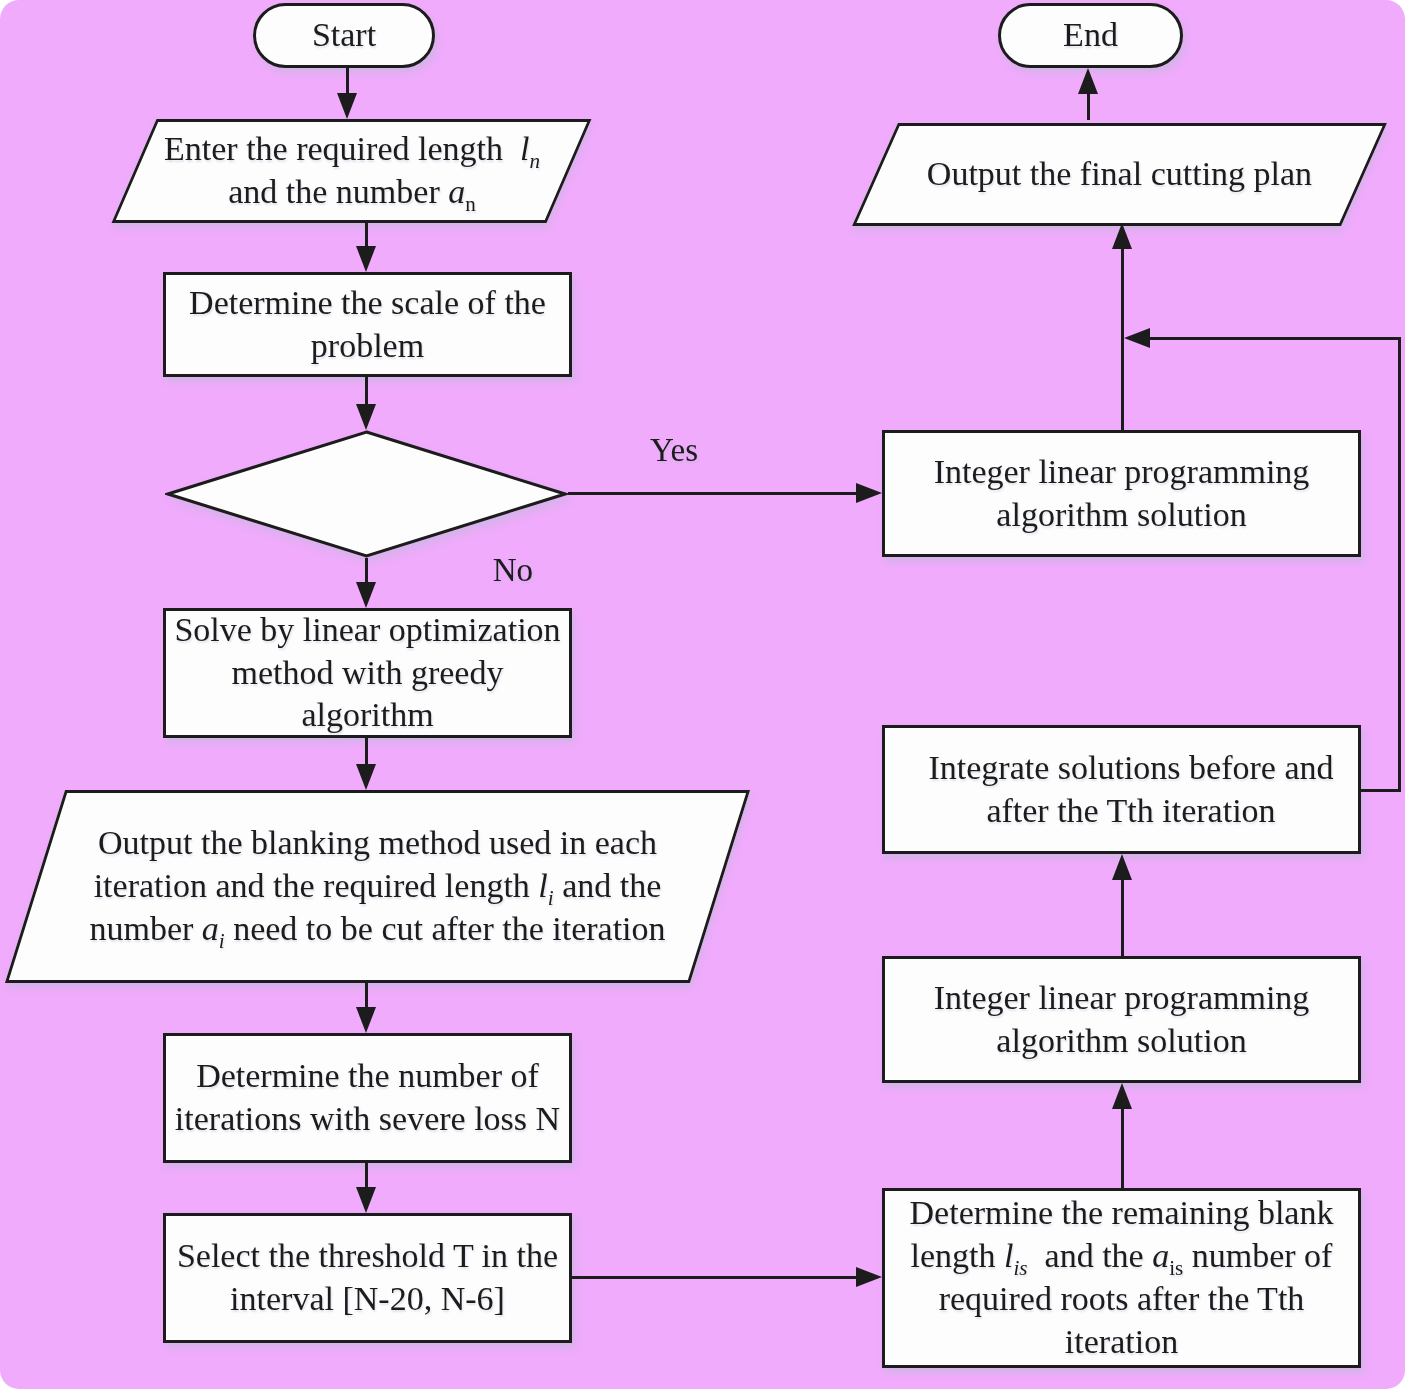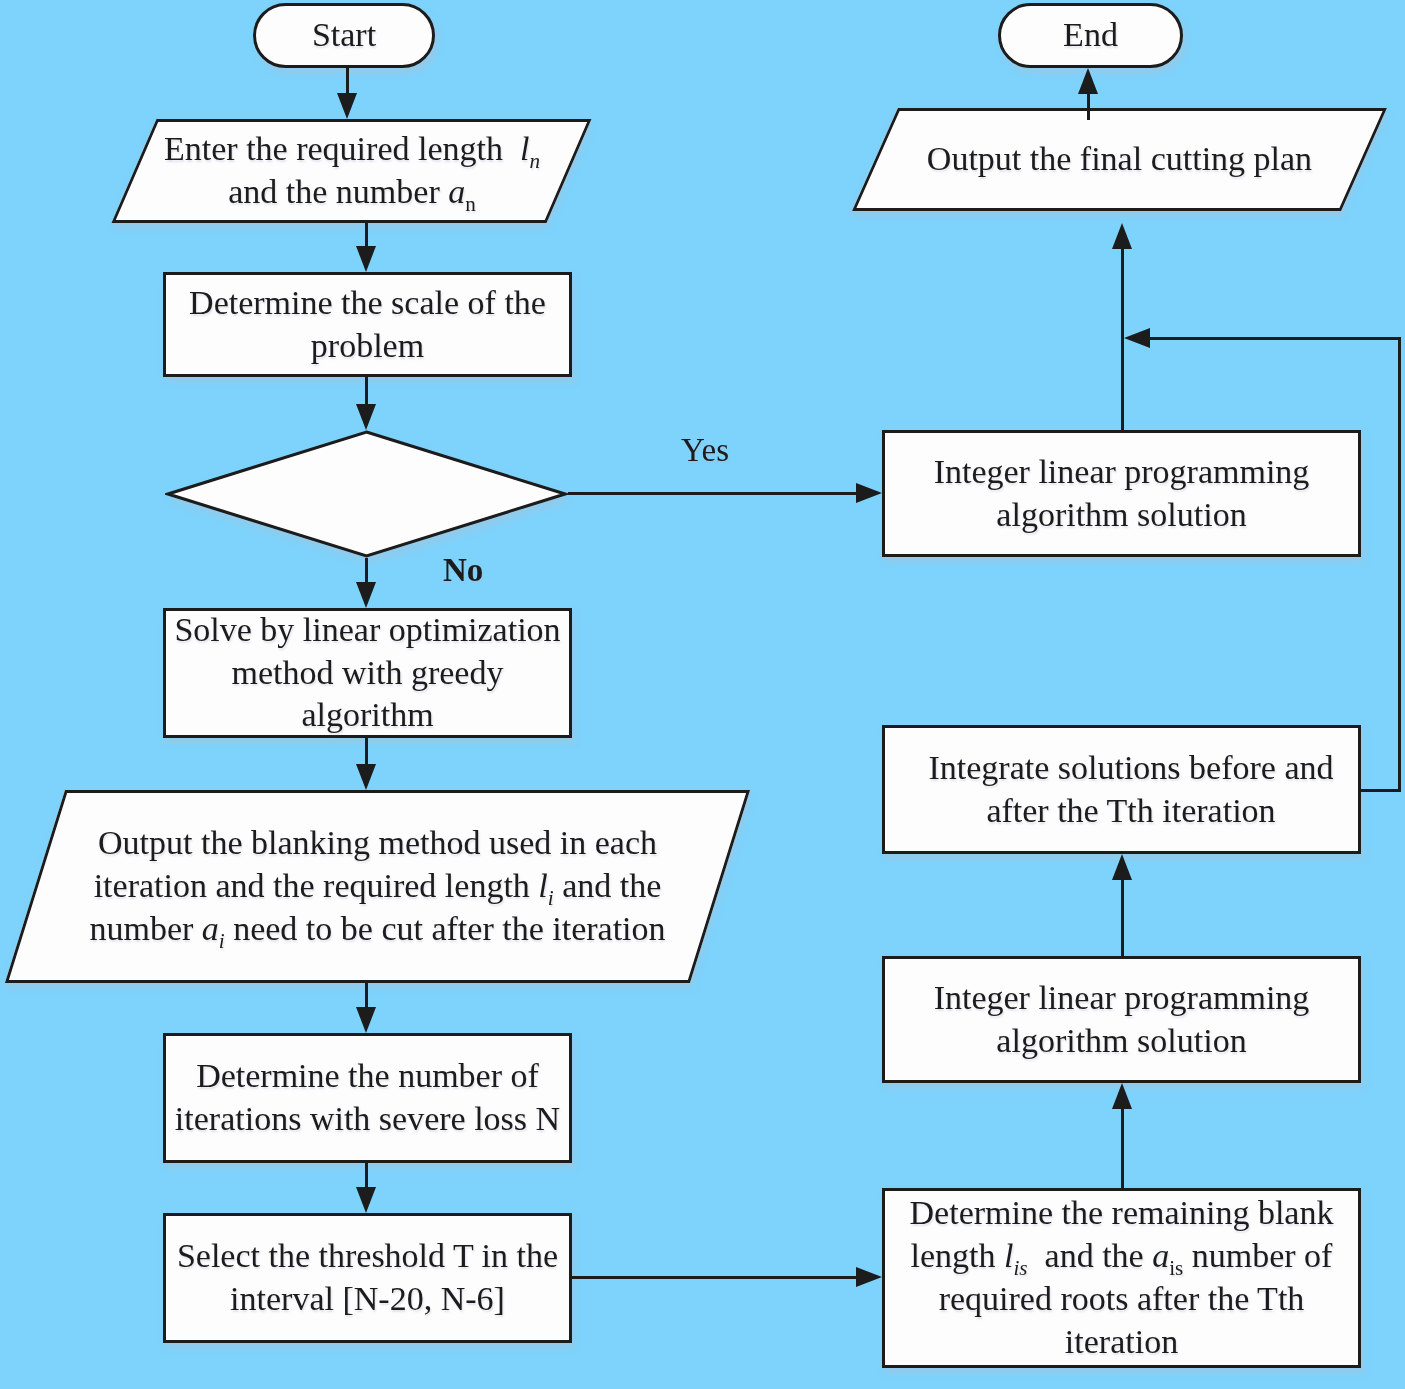--- a/index.html
+++ b/index.html
@@ -1,23 +1,24 @@
 <!DOCTYPE html>
 <html><head>
 <meta charset="utf-8">
 <style>
   html, body { margin: 0; padding: 0; background: #ffffff; }
   #canvas {
     position: relative;
     width: 1405px;
     height: 1389px;
-    background: #7dd3fc;
+    background: #f0abfc;
     font-family: "Liberation Serif", "DejaVu Serif", serif;
     color: #1c1c1c;
     overflow: hidden;
+    border-radius: 19px;
   }
   .node { position: absolute; display: flex; align-items: center; justify-content: center; text-align: center; }
   .shape-rect, .shape-pill {
     background: #fdfdfe;
     border: 3px solid #1c1c1c;
     box-shadow: 3px 5px 6px rgba(178,188,208,0.45);
     box-sizing: border-box;
   }
   .shape-pill { border-radius: 34px; }
   .para-bg {
@@ -36,21 +37,20 @@
     color: #1c1c1c;
     text-shadow: 1px 2px 2px rgba(175,185,205,0.38);
     white-space: nowrap;
   }
   .label sub { font-size: 0.62em; line-height: 0; }
   .edge-label {
     position: absolute;
     font-size: 33px;
     color: #1c1c1c;
     text-shadow: 1px 2px 2px rgba(175,185,205,0.38);
-    text-align: center;
   }
   .vline, .hline { position: absolute; background: #1c1c1c; }
   .vline { width: 3px; }
   .hline { height: 3px; }
   .ah { position: absolute; width: 0; height: 0; }
   .ah-down  { border-left: 10px solid transparent; border-right: 10px solid transparent; border-top: 26px solid #1c1c1c; }
   .ah-up    { border-left: 10px solid transparent; border-right: 10px solid transparent; border-bottom: 26px solid #1c1c1c; }
   .ah-right { border-top: 10px solid transparent; border-bottom: 10px solid transparent; border-left: 26px solid #1c1c1c; }
   .ah-left  { border-top: 10px solid transparent; border-bottom: 10px solid transparent; border-right: 26px solid #1c1c1c; }
 </style>
@@ -92,21 +92,21 @@
   </div>
 
   <div class="node shape-rect" style="left:163px; top:1213px; width:409px; height:130px;">
     <div class="label">Select the threshold T in the<br>interval [N-20, N-6]</div>
   </div>
 
   <div class="node shape-pill" style="left:998px; top:3px; width:185px; height:65px;text-align:center;">
     <div class="label">End</div>
   </div>
 
-  <div class="node" style="left:852px; top:108px; width:535px; height:103px;">
+  <div class="node" style="left:852px; top:123px; width:535px; height:103px;">
     <div class="para-bg" style="left:23px; width:489px; transform:skewX(-24deg);"></div>
     <div class="label">Output the final cutting plan</div>
   </div>
 
   <div class="node shape-rect" style="left:882px; top:430px; width:479px; height:127px;">
     <div class="label">Integer linear programming<br>algorithm solution</div>
   </div>
 
   <div class="node shape-rect" style="left:882px; top:725px; width:479px; height:129px;padding-left:19px;">
     <div class="label">Integrate solutions before and<br>after the Tth iteration</div>
@@ -114,21 +114,21 @@
 
   <div class="node shape-rect" style="left:882px; top:956px; width:479px; height:127px;">
     <div class="label">Integer linear programming<br>algorithm solution</div>
   </div>
 
   <div class="node shape-rect" style="left:882px; top:1188px; width:479px; height:180px;">
     <div class="label">Determine the remaining blank<br>length <i>l</i><sub><i>is</i></sub>&nbsp; and the <i>a</i><sub>is</sub> number of<br>required roots after the Tth<br>iteration</div>
   </div>
 
   <div class="edge-label" style="left:650px; top:432px; width:110px;">Yes</div>
-  <div class="edge-label" style="left:443px; top:552px; width:90px; text-align:left;font-weight:bold;">No</div>
+  <div class="edge-label" style="left:443px; top:552px; width:90px; text-align:right;">No</div>
 
   <div class="vline" style="left:345.5px; top:68px; height:25px;"></div>
   <div class="ah ah-down" style="left:337px; top:93px;"></div>
 
   <div class="vline" style="left:364.5px; top:223px; height:23px;"></div>
   <div class="ah ah-down" style="left:356px; top:246px;"></div>
 
   <div class="vline" style="left:364.5px; top:377px; height:27px;"></div>
   <div class="ah ah-down" style="left:356px; top:404px;"></div>
 

